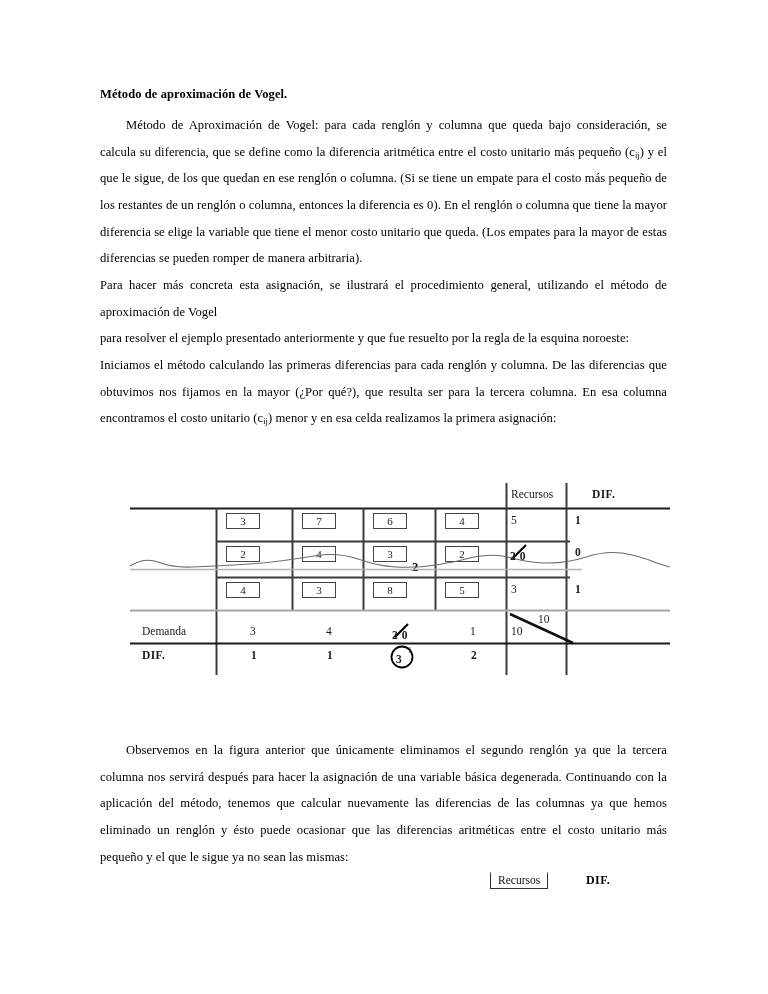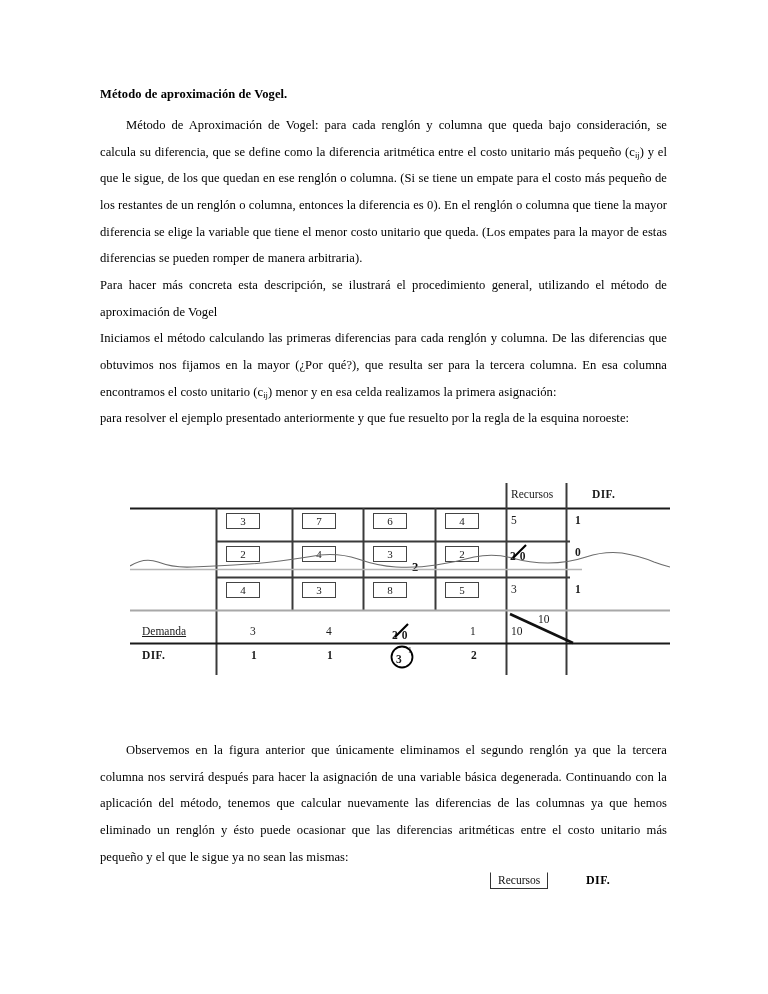--- a/index.html
+++ b/index.html
@@ -157,23 +157,23 @@
   }
 </style>
 </head>
 <body>
 
 <div class="page">
 
   <div class="content">
     <h1 class="doc-title">Método de aproximación de Vogel.</h1>
     <p class="para indent">Método de Aproximación de Vogel: para cada renglón y columna que queda bajo consideración, se calcula su diferencia, que se define como la diferencia aritmética entre el costo unitario más pequeño (c<sub class="sb">ij</sub>) y el que le sigue, de los que quedan en ese renglón o columna. (Si se tiene un empate para el costo más pequeño de los restantes de un renglón o columna, entonces la diferencia es 0). En el renglón o columna que tiene la mayor diferencia se elige la variable que tiene el menor costo unitario que queda. (Los empates para la mayor de estas diferencias se pueden romper de manera arbitraria).</p>
-    <p class="para noindent">Para hacer más concreta esta descripción, se ilustrará el procedimiento general, utilizando el método de aproximación de Vogel</p>
+    <p class="para noindent">Para hacer más concreta esta asignación, se ilustrará el procedimiento general, utilizando el método de aproximación de Vogel</p>
+    <p class="para noindent">para resolver el ejemplo presentado anteriormente y que fue resuelto por la regla de la esquina noroeste:</p>
     <p class="para noindent">Iniciamos el método calculando las primeras diferencias para cada renglón y columna. De las diferencias que obtuvimos nos  fijamos     en la mayor (¿Por qué?), que resulta ser para la tercera columna. En esa columna encontramos el costo unitario (c<sub class="sb">ij</sub>) menor y en esa celda realizamos la primera asignación:</p>
-    <p class="para noindent">para resolver el ejemplo presentado anteriormente y que fue resuelto por la regla de la esquina noroeste:</p>
   </div>
 
   <div class="figure">
 
     <svg class="fig-svg" width="540" height="192">
 
       <line x1="0" y1="25.5" x2="540" y2="25.5" stroke="#1a1a1a" stroke-width="2.2"></line>
 
       <line x1="86.5" y1="25" x2="86.5" y2="192" stroke="#3a3a3a" stroke-width="2"></line>
 
@@ -235,21 +235,21 @@
 
     <div class="lbl" style="left:381px; top:100px;">3</div>
 
     <div class="lbl bold" style="left:445px; top:31px;">1</div>
     <div class="lbl bold" style="left:445px; top:63px;">0</div>
     <div class="lbl bold" style="left:445px; top:100px;">1</div>
 
     <div class="lbl" style="left:408px; top:130px;">10</div>
     <div class="lbl" style="left:381px; top:142px;">10</div>
 
-    <div class="lbl" style="left:12px; top:142px;text-decoration:underline;">Demanda</div>
+    <div class="lbl" style="left:12px; top:142px;">Demanda</div>
 
     <div class="lbl" style="left:120px; top:142px;">3</div>
     <div class="lbl" style="left:196px; top:142px;">4</div>
 
     <div style="position:absolute; left:262px; top:142px;">
       <span class="lbl bold" style="position:relative;">2</span><span class="lbl bold" style="position:relative; left:4px;">0</span>
       <svg width="34" height="16" style="position:absolute; left:-1px; top:-2px;">
         <line x1="4" y1="14" x2="17" y2="1" stroke="#000" stroke-width="2.1"></line>
       </svg>
     </div>

